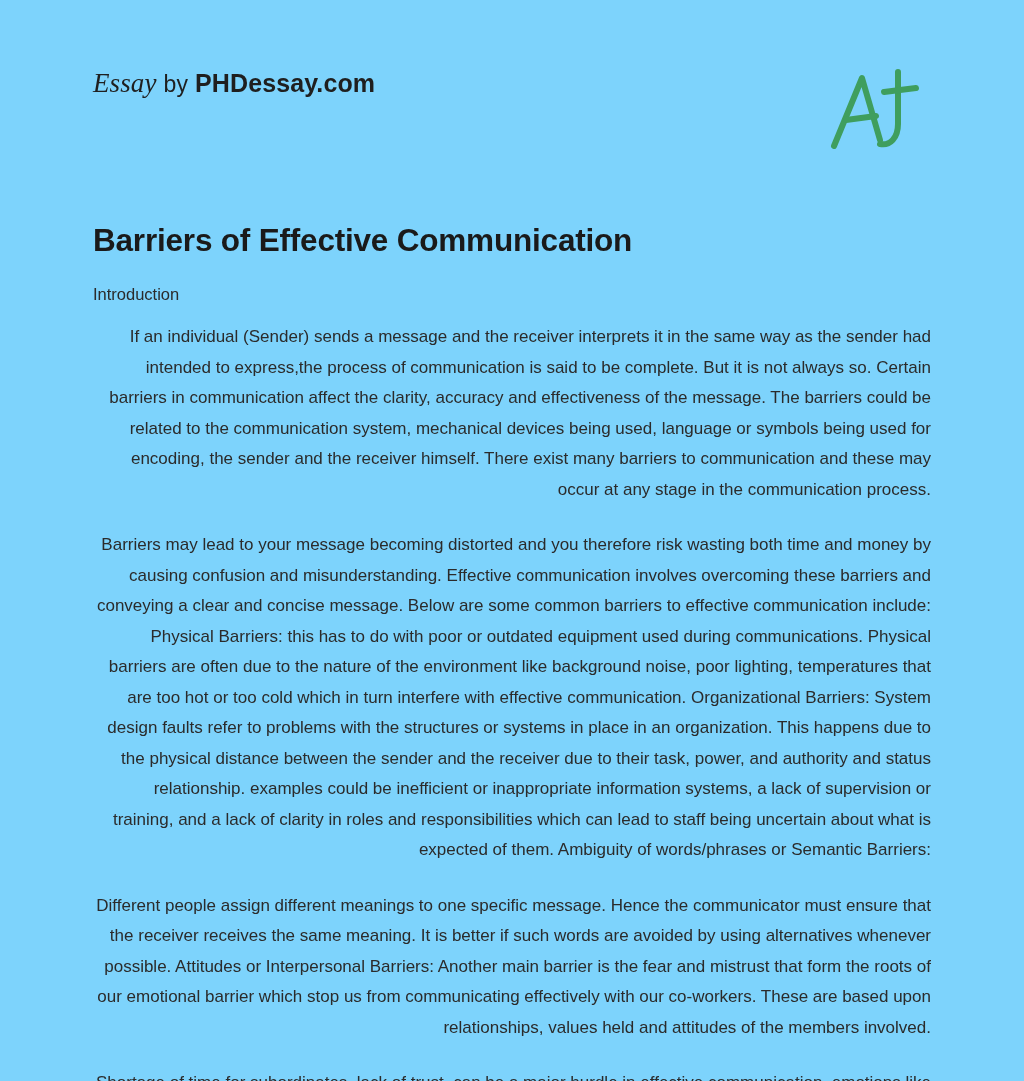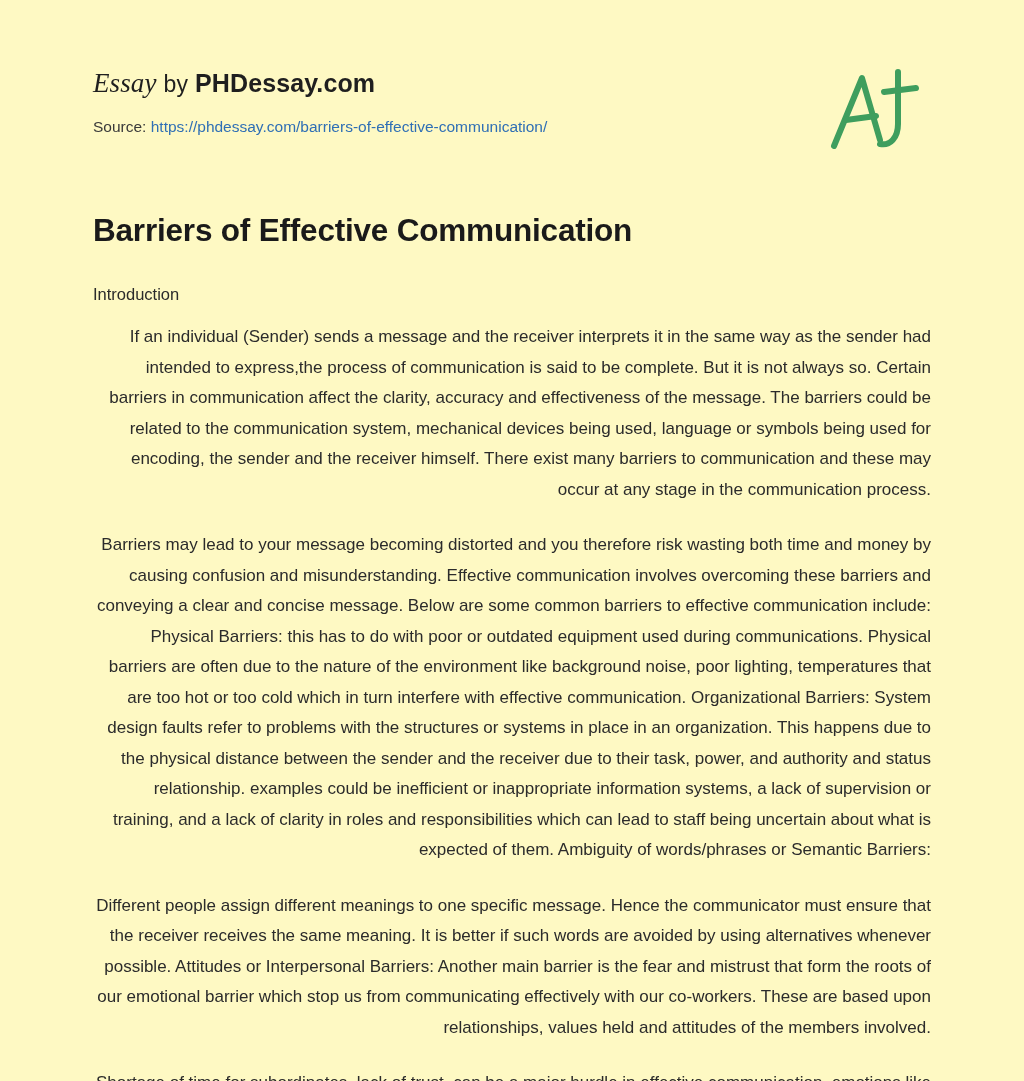--- a/index.html
+++ b/index.html
@@ -11,21 +11,21 @@
     height: 1081px;
     background: #fdfbf5;
     font-family: "Liberation Sans", sans-serif;
     color: #2b2b2b;
     overflow: hidden;
   }
   .page {
     position: relative;
     width: 1024px;
     height: 1081px;
-    background: #fef9c3;
+    background: #7dd3fc;
     box-sizing: border-box;
     text-decoration: underline;
   }
   .header {
     position: absolute;
     left: 93px;
     top: 68px;
     width: 840px;
   }
   .brand-line {
@@ -63,21 +63,21 @@
     top: 62px;
     width: 110px;
     height: 96px;
   }
   .logo svg {
     display: block;
   }
   .title {
     position: absolute;
     left: 93px;
-    top: 212px;
+    top: 222px;
     font-size: 31.5px;
     font-weight: bold;
     color: #1a1a1a;
     letter-spacing: -0.2px;
   }
   .content {
     position: absolute;
     left: 93px;
     top: 285px;
     width: 838px;
@@ -99,24 +99,20 @@
 <body>
 
 <div class="page">
 
   <div class="header">
     <div class="brand-line">
       <span class="brand-essay">Essay</span>
       <span class="brand-by">by</span>
       <span class="brand-name">PHDessay.com</span>
     </div>
-    <div class="source-line">
-      <span class="source-label">Source:</span>
-      <a class="source-url" href="#">https://phdessay.com/barriers-of-effective-communication/</a>
-    </div>
   </div>
 
   <div class="logo">
     <svg width="110" height="96" viewBox="0 0 110 96" xmlns="http://www.w3.org/2000/svg">
       <g fill="none" stroke="#3f9e5e" stroke-width="6" stroke-linecap="round" stroke-linejoin="round">
         <path d="M12 84 L40 16 L58 78"></path>
         <path d="M24 58 L54 54"></path>
         <path d="M76 10 L76 62 C76 76 68 84 58 82"></path>
         <path d="M62 30 L94 26"></path>
       </g>

